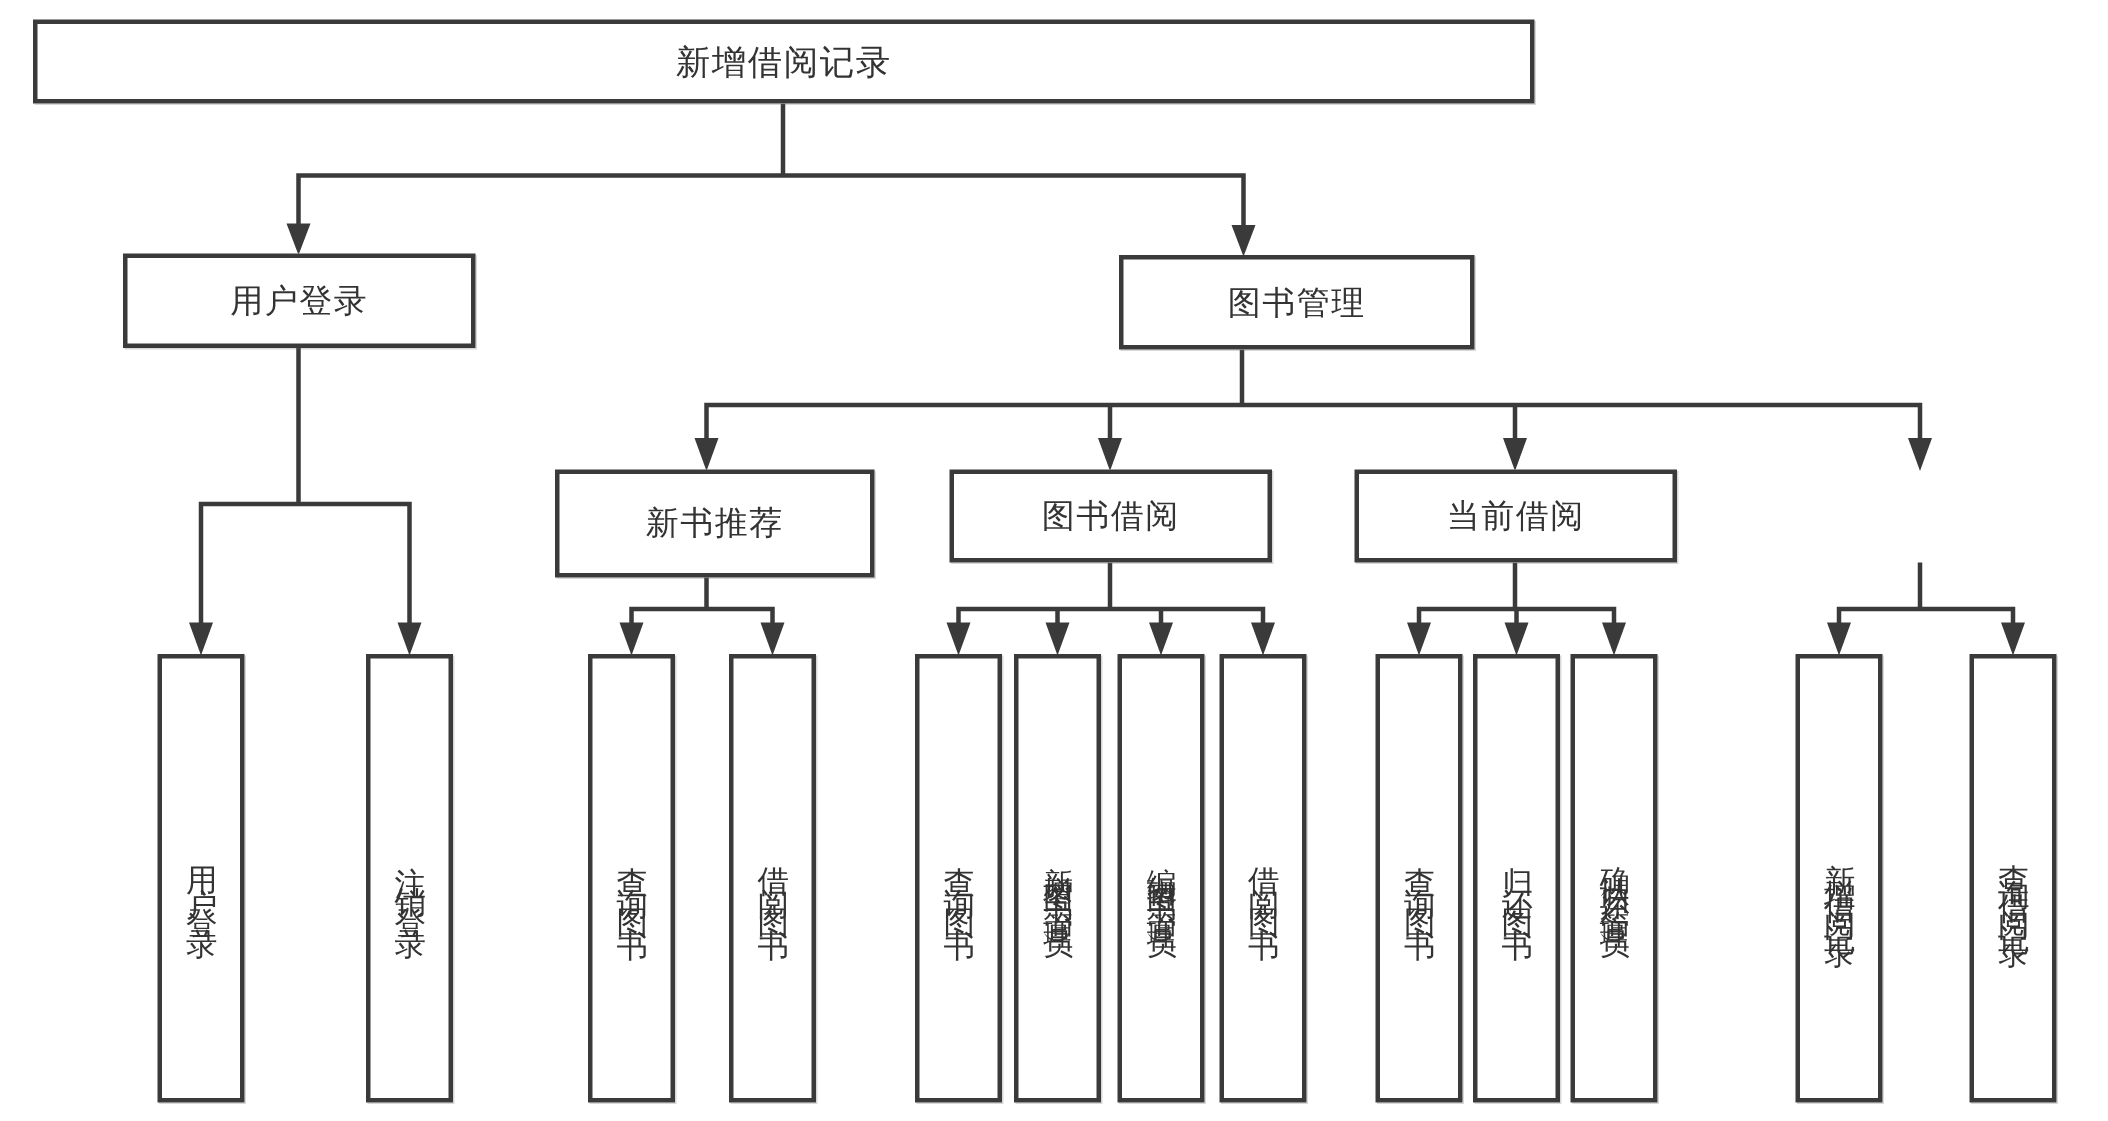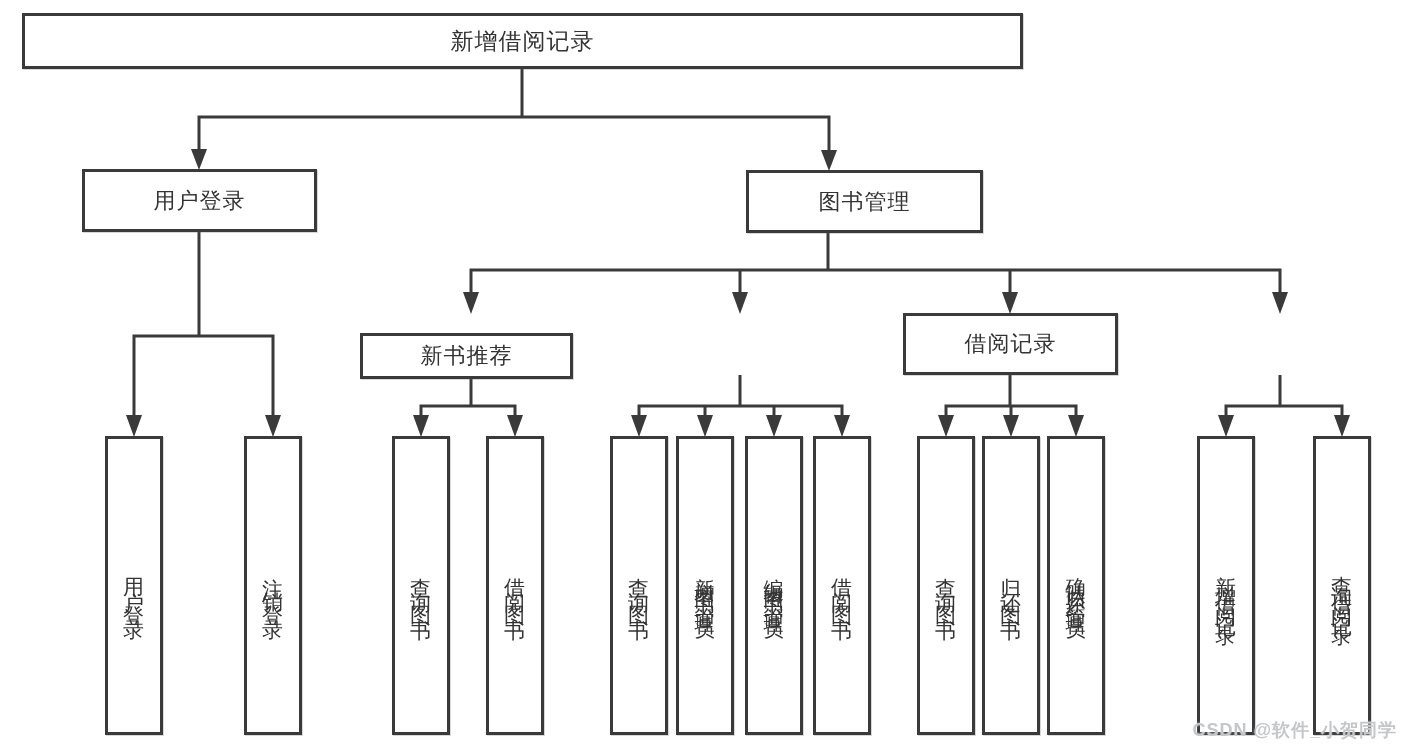--- a/index.html
+++ b/index.html
@@ -110,36 +110,36 @@
       <polygon points="1218,415 1234,415 1226,437"></polygon>
       <polygon points="1334,415 1350,415 1342,437"></polygon>
     </g>
   </svg>
 
   <div class="node h-node root-node" style="left:22px;top:13px;width:1001px;height:56px;">新增借阅记录</div>
 
   <div class="node h-node" style="left:82px;top:169px;width:235px;height:63px;">用户登录</div>
   <div class="node h-node" style="left:710px;top:170px;width:237px;height:63px;margin-left:36px;">图书管理</div>
 
-  <div class="node h-node" style="left:360px;top:313px;width:213px;height:46px;margin-top:20px;">新书推荐</div>
-  <div class="node h-node" style="left:903px;top:313px;width:215px;height:62px;">借阅记录</div>
+  <div class="node h-node" style="left:370px;top:313px;width:213px;height:72px;">新书推荐</div>
+  <div class="node h-node" style="left:633px;top:313px;width:215px;height:62px;">图书借阅</div>
+  <div class="node h-node" style="left:903px;top:313px;width:215px;height:62px;">当前借阅</div>
 
   <div class="node v-node" style="left:105px;top:436px;width:58px;height:299px;">用户登录</div>
   <div class="node v-node" style="left:244px;top:436px;width:58px;height:299px;">注销登录</div>
 
   <div class="node v-node" style="left:392px;top:436px;width:58px;height:299px;">查询图书</div>
   <div class="node v-node" style="left:486px;top:436px;width:58px;height:299px;">借阅图书</div>
 
   <div class="node v-node" style="left:610px;top:436px;width:58px;height:299px;">查询图书</div>
   <div class="node v-node v-long" style="left:676px;top:436px;width:58px;height:299px;">新增图书（管理员）</div>
   <div class="node v-node v-long" style="left:745px;top:436px;width:58px;height:299px;">编辑图书（管理员）</div>
   <div class="node v-node" style="left:813px;top:436px;width:58px;height:299px;">借阅图书</div>
 
   <div class="node v-node" style="left:917px;top:436px;width:58px;height:299px;">查询图书</div>
   <div class="node v-node" style="left:982px;top:436px;width:58px;height:299px;">归还图书</div>
   <div class="node v-node v-long" style="left:1047px;top:436px;width:58px;height:299px;">确认归还（管理员）</div>
 
   <div class="node v-node v-mid" style="left:1197px;top:436px;width:58px;height:299px;">新增借阅记录</div>
   <div class="node v-node v-mid" style="left:1313px;top:436px;width:58px;height:299px;">查询借阅记录</div>
 
-  <div class="watermark">CSDN @软件_小贺同学</div>
 
 </div>
 
 </body></html>

